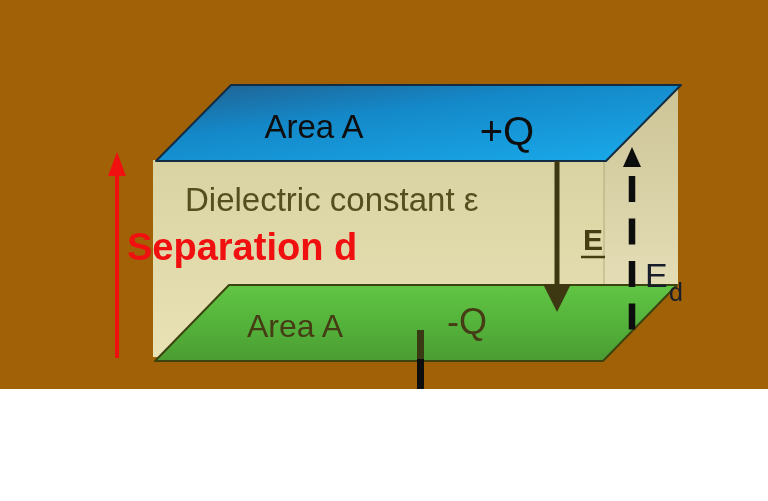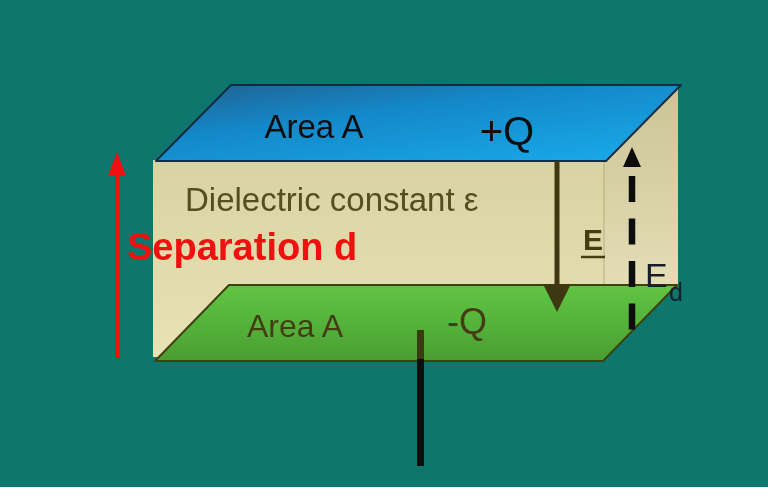--- a/index.html
+++ b/index.html
@@ -4,22 +4,22 @@
 <style>
   html, body {
     margin: 0;
     padding: 0;
     background: #ffffff;
     font-family: "Liberation Sans", sans-serif;
   }
   .canvas {
     position: relative;
     width: 768px;
-    height: 487px;
-    background: #0f766e;
+    height: 389px;
+    background: #a16207;
     overflow: hidden;
   }
   svg { display: block; }
   text {
     font-family: "Liberation Sans", sans-serif;
     user-select: none;
   }
   .lbl-black   { fill: #0e0e0e; }
   .lbl-olive   { fill: #554e20; }
   .lbl-darkolive { fill: #453c16; }

